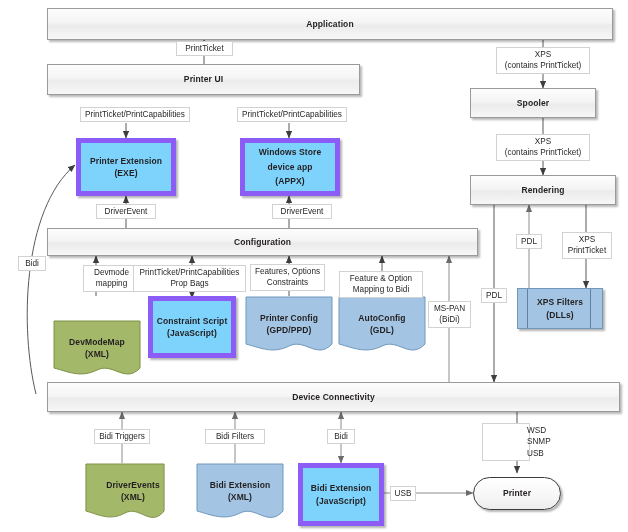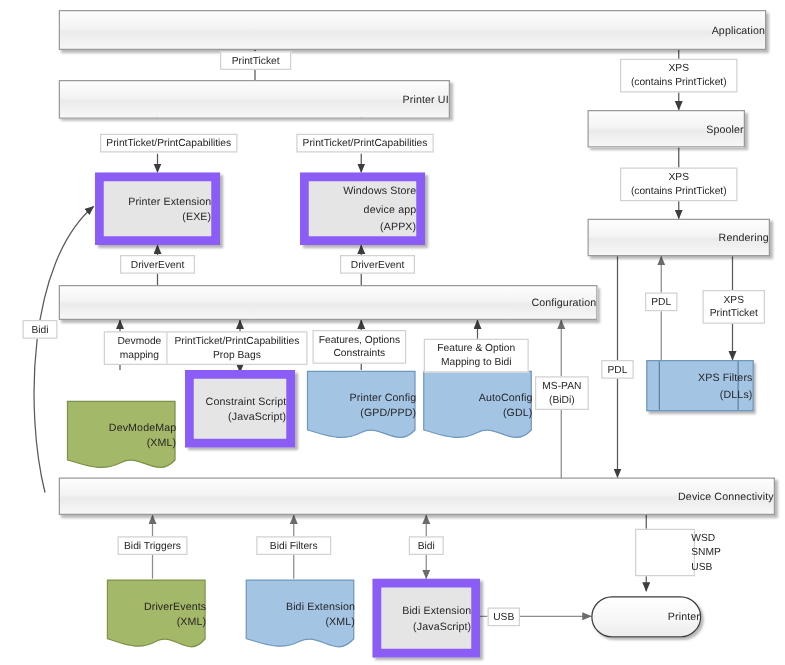--- a/index.html
+++ b/index.html
@@ -24,46 +24,47 @@
     pointer-events: none;
   }
 
   
   .node {
     position: absolute;
     box-sizing: border-box;
     display: flex;
     align-items: center;
     justify-content: center;
-    text-align: right;
+    text-align: center;
     font-size: 8.5px;
     line-height: 1.45;
     letter-spacing: .1px;
     color: #231f20;
+    font-weight: bold;
   }
   .node .lbl { display: block; width: 100%; }
 
   
   .bar {
     background: linear-gradient(to bottom, #fdfdfd 0%, #f4f4f4 45%, #ebebeb 55%, #f7f7f7 100%);
     border: 1px solid #9a9a9a;
     box-shadow: 2px 2px 2px rgba(0,0,0,.28);
   }
 
   
   .greybox {
     background: linear-gradient(to bottom, #fdfdfd 0%, #f4f4f4 45%, #ebebeb 55%, #f7f7f7 100%);
     border: 1px solid #9a9a9a;
     box-shadow: 2px 2px 2px rgba(0,0,0,.28);
   }
 
   
   .green {
-    background: #e5e5e5;
-    border: 7px solid #8b5cf6;
+    background: #7dd3fc;
+    border: 5px solid #8b5cf6;
     box-shadow: 2px 2px 2px rgba(0,0,0,.30);
   }
   
   .blue {
     background: #a3c5e3;
     border: 1px solid #7098bd;
     box-shadow: 2px 2px 2px rgba(0,0,0,.30);
   }
 
   
@@ -329,19 +330,19 @@
 
   <div class="elabel" style="left:428px; top:301px; width:43px;text-align:center;">MS-PAN
 (BiDi)</div>
 
   <div class="elabel" style="left:94px; top:429px; width:56px;">Bidi Triggers</div>
 
   <div class="elabel" style="left:205px; top:429px; width:60px;">Bidi Filters</div>
 
   <div class="elabel" style="left:327px; top:429px; width:28px;">Bidi</div>
 
-  <div class="elabel" style="left:508px; top:423px; width:34px;padding-left:44px;">WSD
+  <div class="elabel" style="left:482px; top:423px; width:34px;padding-left:44px;">WSD
 SNMP
 USB</div>
 
   <div class="elabel" style="left:390px; top:486px; width:26px;">USB</div>
 
 </div>
 
 </body></html>

